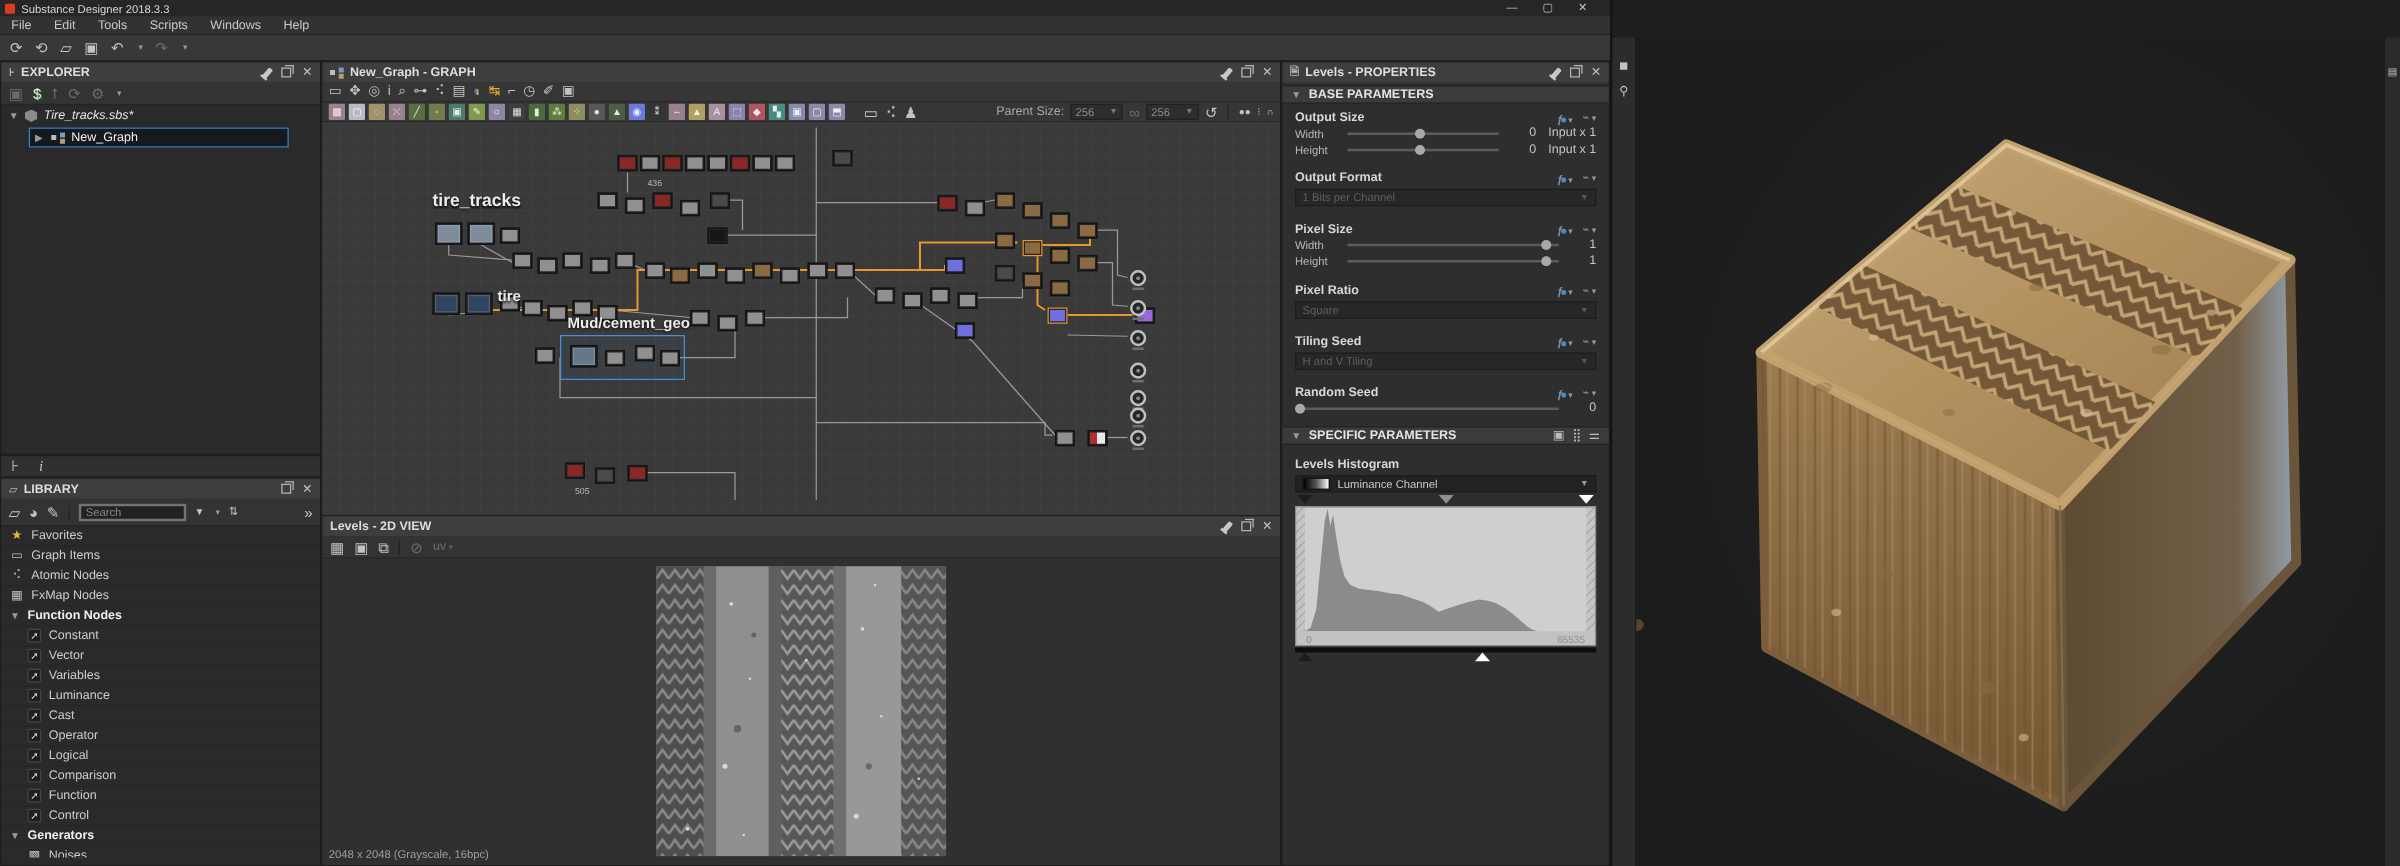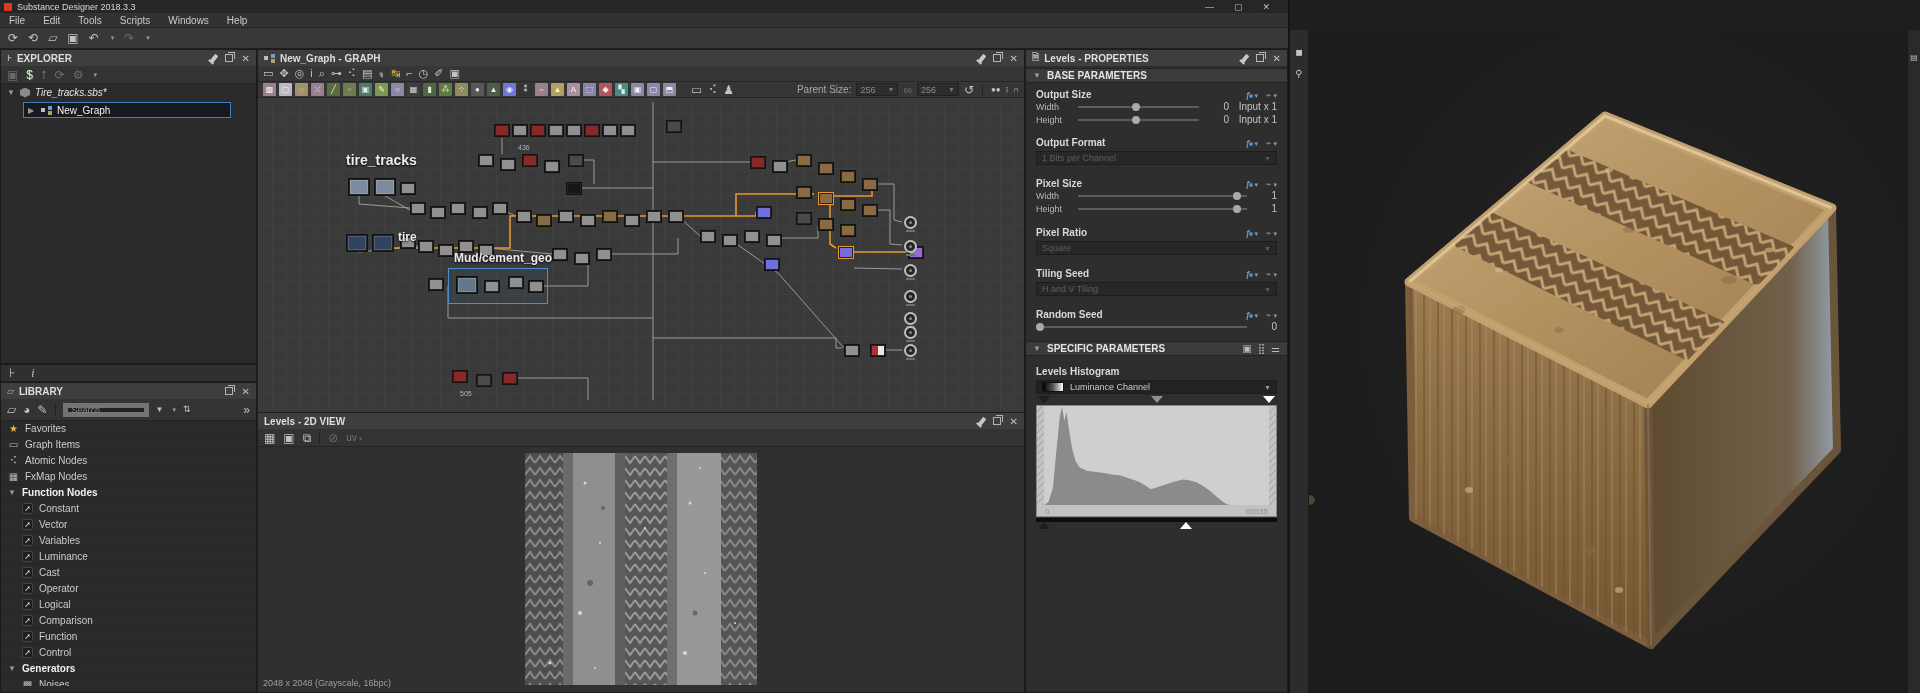--- a/index.html
+++ b/index.html
@@ -45,21 +45,21 @@
   .graph-ico i:nth-child(3){right:0;bottom:0;background:#b0a070;}
   #newgraph-row { margin-left:22px; margin-top:1px; border:1px solid #3f7fc1; background:#16191d;
     display:flex; align-items:center; gap:5px; height:16px; padding:0 4px; width:208px; }
   
   #explorer-footer { position:absolute; left:0; top:364px; width:257px; height:18px; background:#303030;
     display:flex; align-items:center; gap:16px; padding:0 8px; border:1px solid #1c1c1c; }
   
   #library { left:0; top:382px; width:257px; height:311px; }
   #library-toolbar { height:22px; background:#333; display:flex; align-items:center; gap:7px; padding:0 6px;
     border-bottom:1px solid #242424; }
-  #search-box { width:86px; height:14px; background:#222; border:5px solid #737373; color:#8a8a8a;
+  #search-box { width:86px; height:14px; background:#222; border:2px solid #737373; color:#8a8a8a;
     font-size:9px; padding:0 4px; display:flex; align-items:center; }
   #library-list { position:relative; overflow:hidden; height:265px; }
   .lib-row { display:flex; align-items:center; gap:6px; height:16px; padding-left:7px; color:#cccccc; background:#2a2a2a; border-bottom:1px solid #262626;}
   .lib-row.bold { font-weight:bold; color:#f0f0f0; }
   .fnico { width:11px; height:11px; background:#1f1f1f; border:1px solid #444; border-radius:2px;
     color:#d8d8d8; font-size:8px; line-height:10px; text-align:center; }
   .libico { width:11px; text-align:center; font-size:10px; color:#b9b9b9; }
   
   #graph-panel { left:257px; top:49px; width:768px; height:363px; }
   #graph-tb1, #graph-tb2 { height:16px; background:#363636; display:flex; align-items:center; gap:6px;

